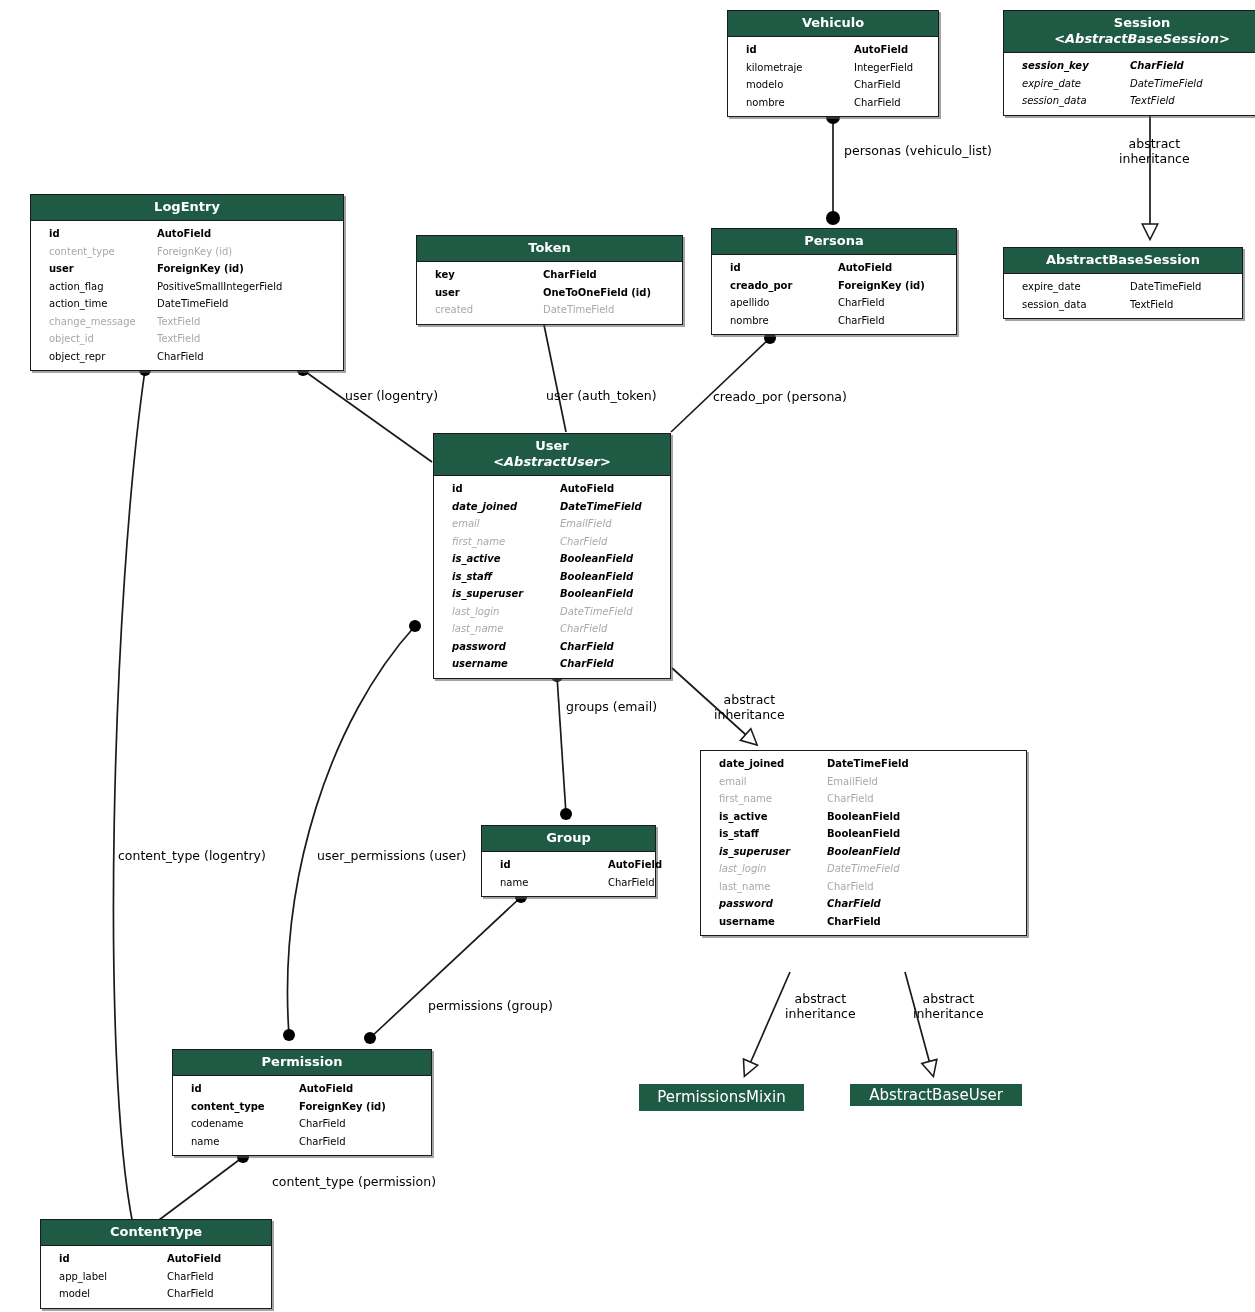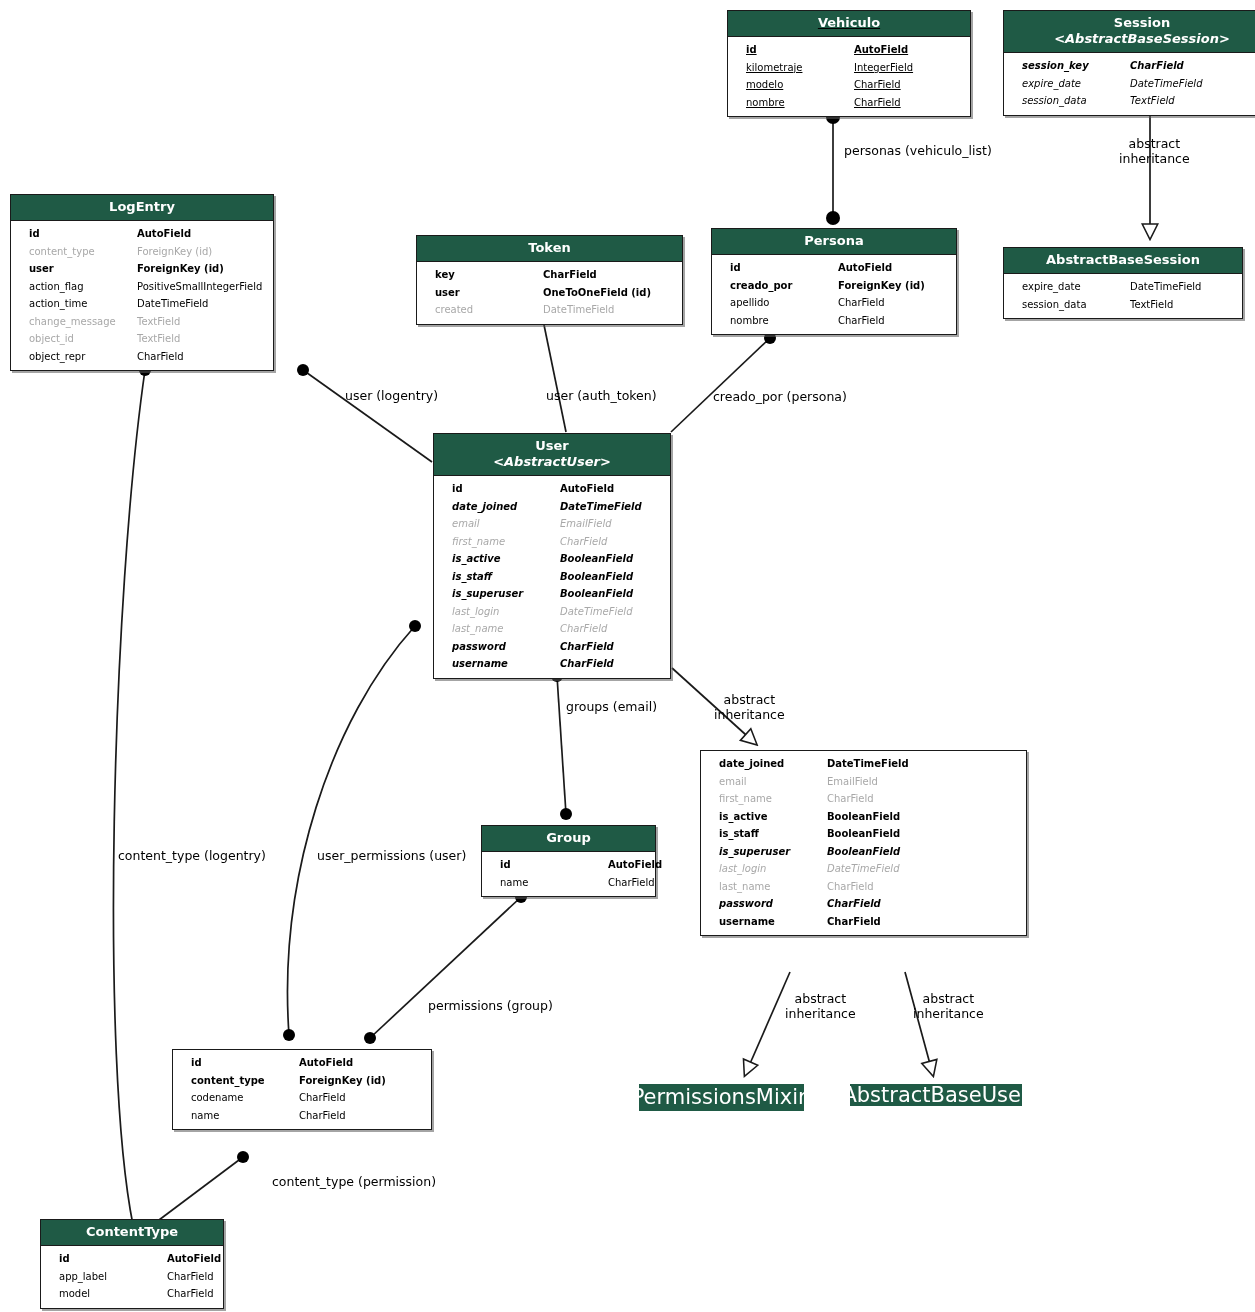--- a/index.html
+++ b/index.html
@@ -62,21 +62,21 @@
   .s-gray      { font-weight:normal; color:#a8a8a8; }
   .s-bolditalic{ font-weight:bold; font-style:italic; color:#000; }
   .s-italic    { font-weight:normal; font-style:italic; color:#000; }
   .s-grayitalic{ font-weight:normal; font-style:italic; color:#a8a8a8; }
 
   
   .plainbox{
     position:absolute;
     background:#1f5a45;
     color:#ffffff;
-    font-size:21px;
+    font-size:15px;
     line-height:17px;
     display:flex;
     align-items:center;
     justify-content:center;
     box-sizing:border-box;
   }
   
   .elabel{
     position:absolute;
     font-size:12.5px;
@@ -134,21 +134,21 @@
       <circle cx="566" cy="814" r="6"></circle>
       <circle cx="521" cy="897" r="6"></circle>
       <circle cx="370" cy="1038" r="6"></circle>
       <circle cx="415" cy="626" r="6"></circle>
       <circle cx="289" cy="1035" r="6"></circle>
       <circle cx="145" cy="370" r="6"></circle>
       <circle cx="243" cy="1157" r="6"></circle>
     </g>
   </svg>
 
-  <div class="entity" style="left:727px;top:10px;width:244px;text-decoration:underline;">
+  <div class="entity" style="left:727px;top:10px;width:212px;">
       <div class="hdr"><span>Vehiculo</span></div>
       <div class="body">
         <div class="row s-bold">
           <span class="fname">id</span>
           <span class="ftype">AutoField</span>
         </div>
         <div class="row s-plain">
           <span class="fname">kilometraje</span>
           <span class="ftype">IntegerField</span>
         </div>
@@ -172,21 +172,21 @@
         <div class="row s-italic">
           <span class="fname">expire_date</span>
           <span class="ftype">DateTimeField</span>
         </div>
         <div class="row s-italic">
           <span class="fname">session_data</span>
           <span class="ftype">TextField</span>
         </div>
       </div>
     </div>
-  <div class="entity" style="left:10px;top:194px;width:264px;">
+  <div class="entity" style="left:30px;top:194px;width:314px;">
       <div class="hdr"><span>LogEntry</span></div>
       <div class="body">
         <div class="row s-bold">
           <span class="fname">id</span>
           <span class="ftype">AutoField</span>
         </div>
         <div class="row s-gray">
           <span class="fname">content_type</span>
           <span class="ftype">ForeignKey (id)</span>
         </div>
@@ -367,40 +367,41 @@
           <span class="fname">id</span>
           <span class="ftype">AutoField</span>
         </div>
         <div class="row s-plain">
           <span class="fname">name</span>
           <span class="ftype">CharField</span>
         </div>
       </div>
     </div>
   <div class="entity" style="left:172px;top:1049px;width:260px;">
+      <div class="hdr"><span>Permission</span></div>
       <div class="body">
         <div class="row s-bold">
           <span class="fname">id</span>
           <span class="ftype">AutoField</span>
         </div>
         <div class="row s-bold">
           <span class="fname">content_type</span>
           <span class="ftype">ForeignKey (id)</span>
         </div>
         <div class="row s-plain">
           <span class="fname">codename</span>
           <span class="ftype">CharField</span>
         </div>
         <div class="row s-plain">
           <span class="fname">name</span>
           <span class="ftype">CharField</span>
         </div>
       </div>
     </div>
-  <div class="entity" style="left:40px;top:1219px;width:184px;">
+  <div class="entity" style="left:40px;top:1219px;width:232px;">
       <div class="hdr"><span>ContentType</span></div>
       <div class="body">
         <div class="row s-bold">
           <span class="fname">id</span>
           <span class="ftype">AutoField</span>
         </div>
         <div class="row s-plain">
           <span class="fname">app_label</span>
           <span class="ftype">CharField</span>
         </div>

